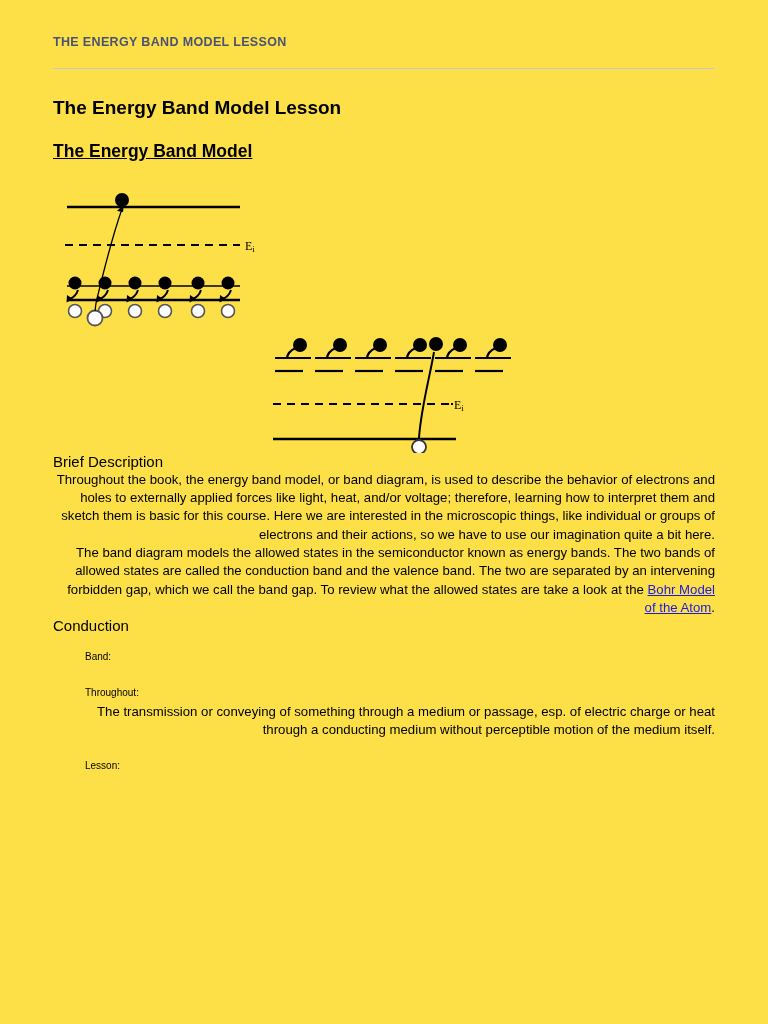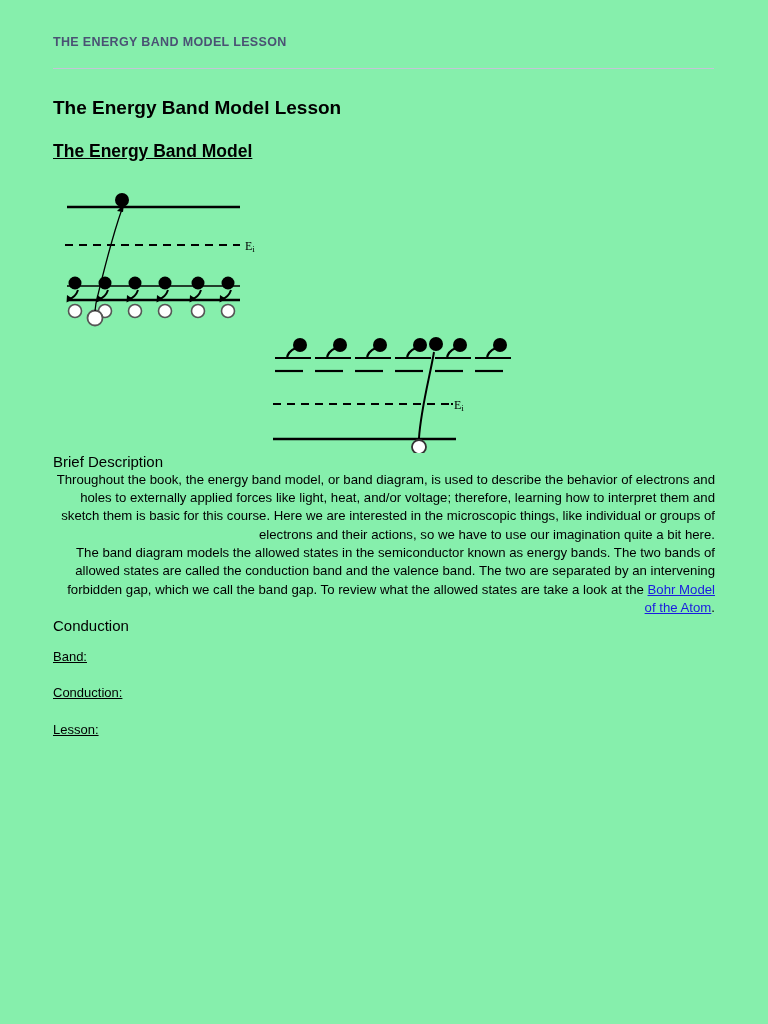--- a/index.html
+++ b/index.html
@@ -13,21 +13,21 @@
     position: relative;
     font-family: "Liberation Sans", sans-serif;
     color: #000000;
     overflow: hidden;
   }
   .page {
     position: absolute;
     left: 0; top: 0;
     width: 768px;
     height: 1024px;
-    background: #86efac;
+    background: #fde047;
   }
   .content {
     position: absolute;
     left: 53px;
     top: 0;
     width: 662px;
   }
   .doc-header {
     font-size: 12.5px;
     font-weight: bold;
@@ -69,24 +69,24 @@
     line-height: 18.3px;
     margin: 0;
     color: #000;
     text-align: right;
   }
   .link {
     color: #1a1ae0;
     text-decoration: underline;
   }
   .term {
-    font-size: 13px;
+    font-size: 10px;
     line-height: 18.3px;
-    text-decoration: underline;
-    color: #000;
+    color: #000;
+    margin-left: 32px;
   }
 
   
   .figure-area {
     position: relative;
     width: 662px;
     height: 275px;
     margin-top: 16px;
   }
   .diagram-svg {
@@ -230,21 +230,22 @@
 
     <p class="body-text para-2"><span>The band diagram models the allowed states in the semiconductor known as energy bands. The two bands of allowed states are called the conduction band and the valence band. The two are separated by an intervening forbidden gap, which we call the band gap. To review what the allowed states are take a look at the </span><a class="link" href="#">Bohr Model of the Atom</a><span>.</span></p>
 
     <h3 class="section-heading sec-definitions">Conduction</h3>
 
     <div class="def-block">
       <div class="term">Band:</div>
     </div>
 
     <div class="def-block-tight">
-      <div class="term">Conduction:</div>
+      <div class="term">Throughout:</div>
+      <p class="body-text">The transmission or conveying of something through a medium or passage, esp. of electric charge or heat through a conducting medium without perceptible motion of the medium itself.</p>
     </div>
 
     <div class="def-block-tight">
       <div class="term">Lesson:</div>
     </div>
 
   </div>
 </div>
 
 </body></html>

